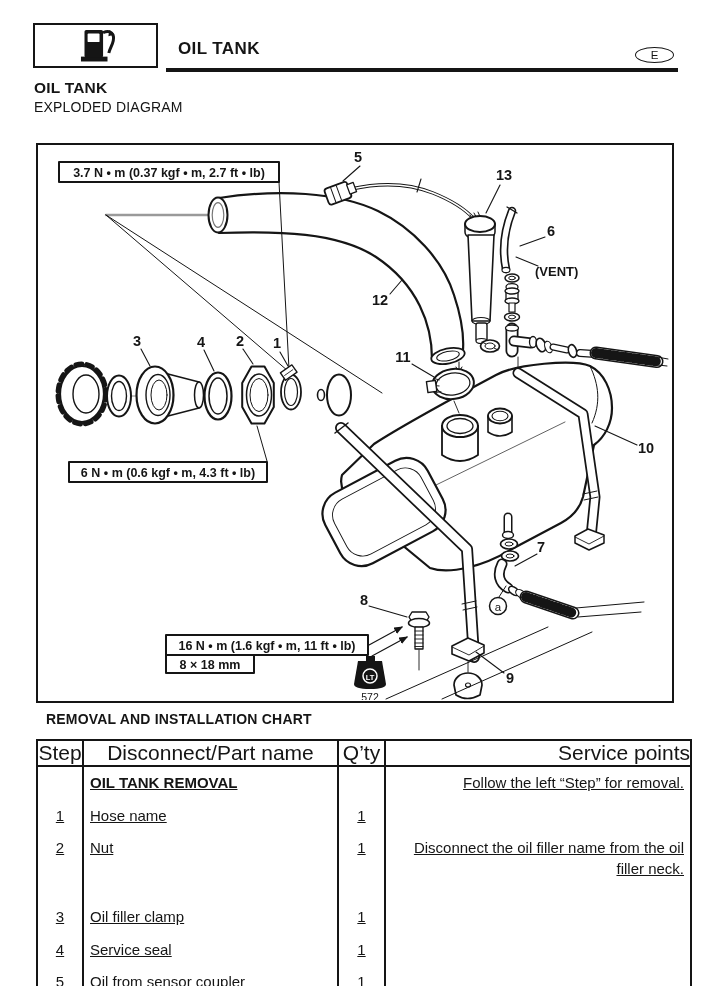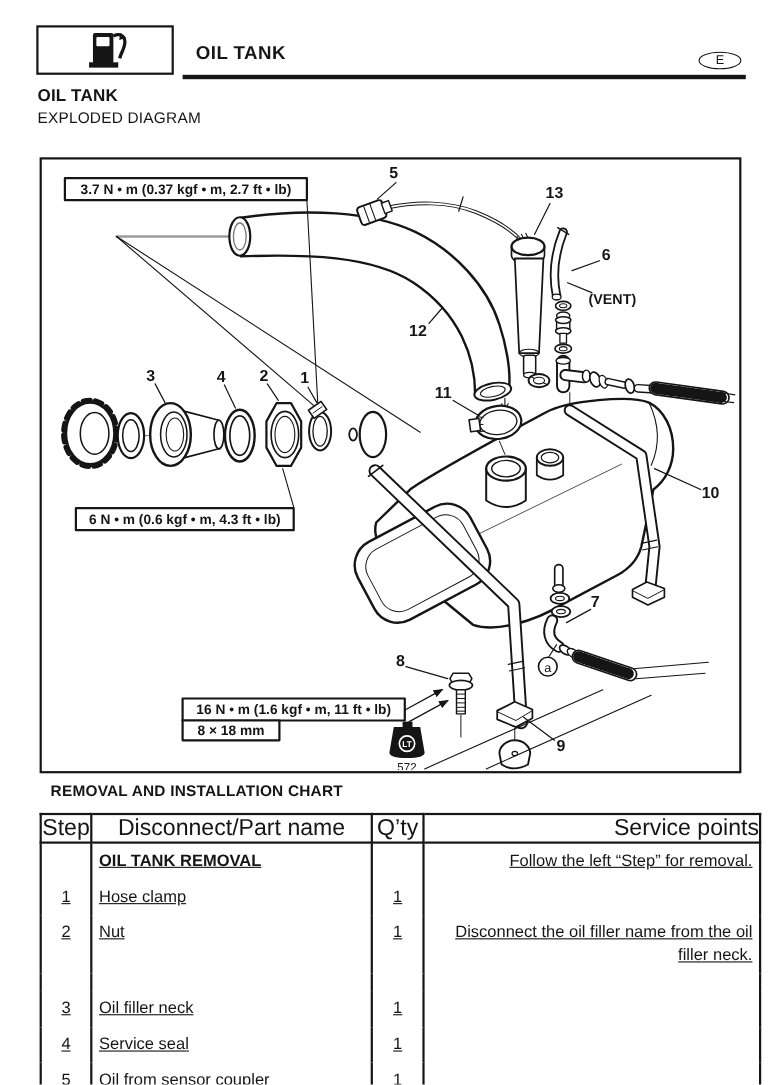--- a/index.html
+++ b/index.html
@@ -339,39 +339,39 @@
   </thead>
   <tbody>
     <tr>
       <td class="c-step"></td>
       <td class="c-name"><span class="bn">OIL TANK REMOVAL</span></td>
       <td class="c-qty"></td>
       <td class="c-svc">Follow the left “Step” for removal.</td>
     </tr>
     <tr>
       <td class="c-step">1</td>
-      <td class="c-name">Hose clamp</td>
+      <td class="c-name">Hose name</td>
       <td class="c-qty">1</td>
       <td class="c-svc"></td>
     </tr>
     <tr>
       <td class="c-step">2</td>
       <td class="c-name">Nut</td>
       <td class="c-qty">1</td>
       <td class="c-svc">Disconnect the oil filler name from the oil filler neck.</td>
     </tr>
     <tr class="spacer">
         <td class="c-step"></td>
         <td class="c-name"></td>
         <td class="c-qty"></td>
         <td class="c-svc"></td>
       </tr>
     <tr>
       <td class="c-step">3</td>
-      <td class="c-name">Oil filler neck</td>
+      <td class="c-name">Oil filler clamp</td>
       <td class="c-qty">1</td>
       <td class="c-svc"></td>
     </tr>
     <tr>
       <td class="c-step">4</td>
       <td class="c-name">Service seal</td>
       <td class="c-qty">1</td>
       <td class="c-svc"></td>
     </tr>
     <tr>

